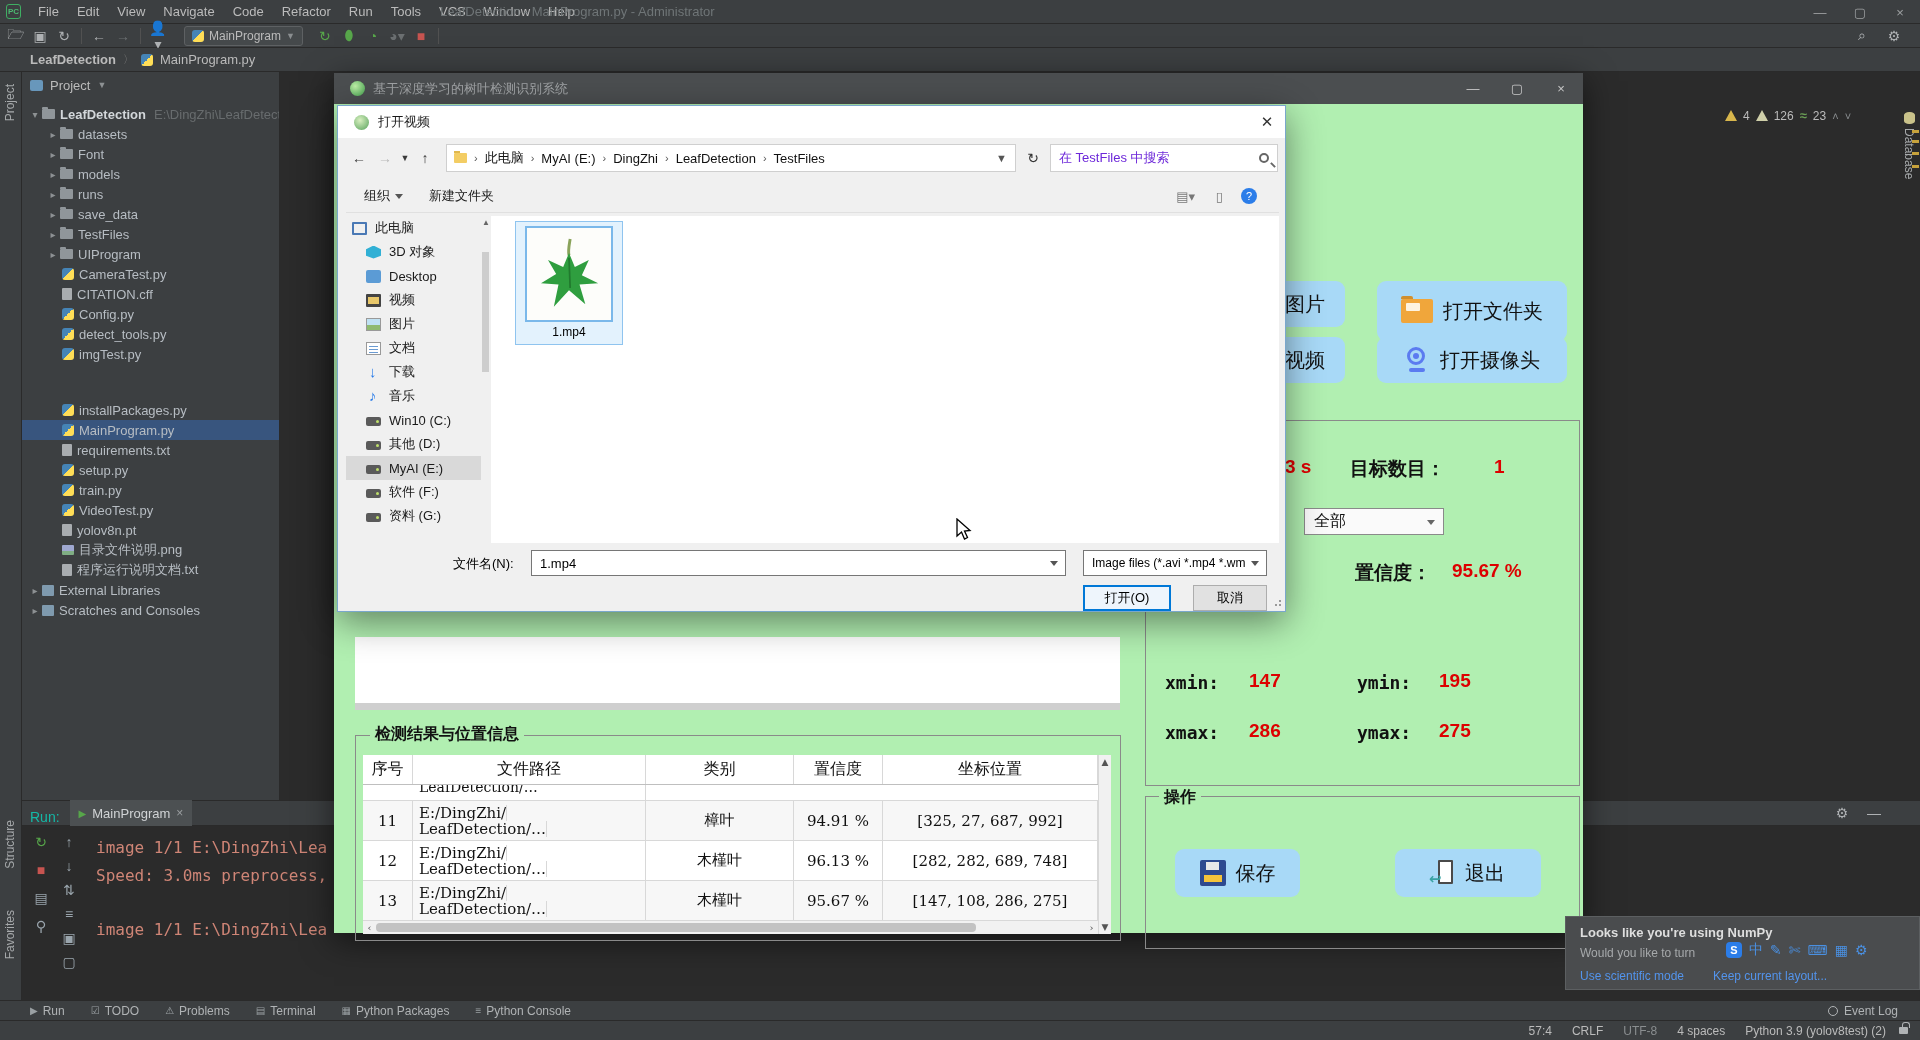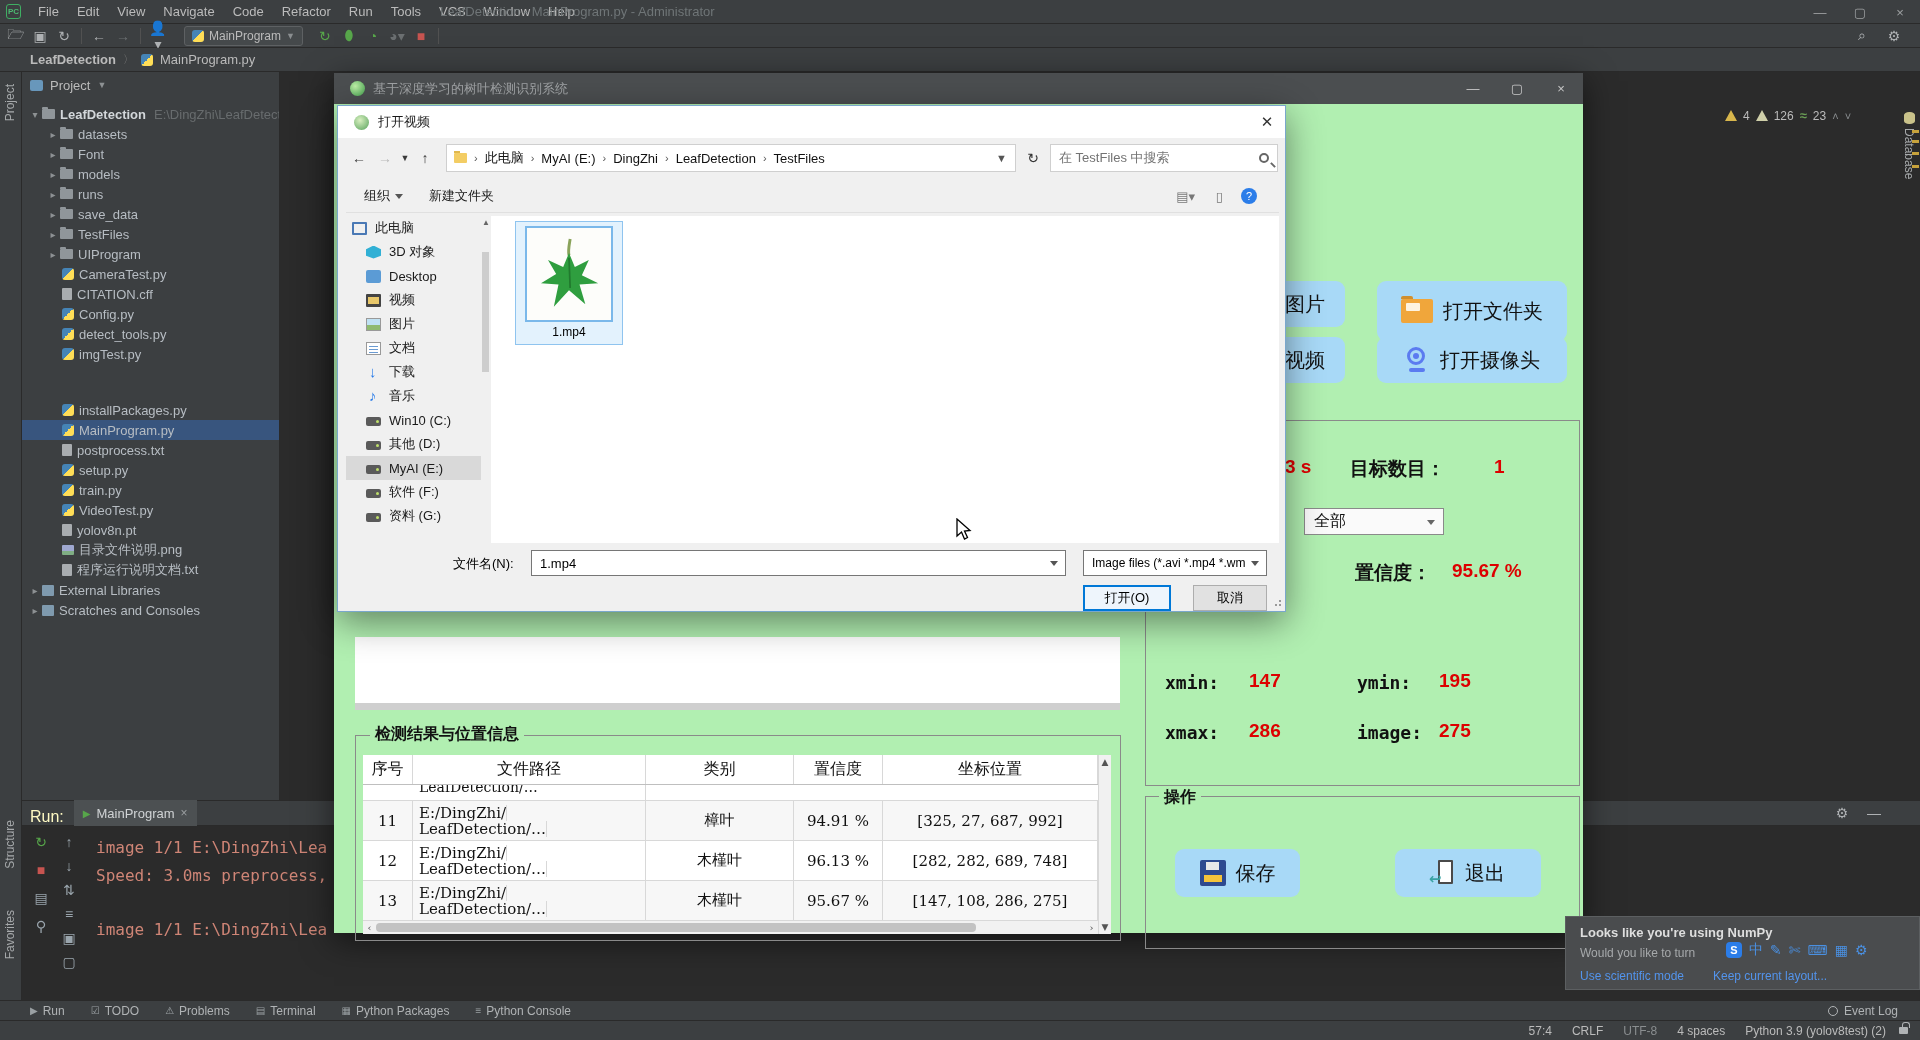--- a/index.html
+++ b/index.html
@@ -49,21 +49,21 @@
   .warn { width:0; height:0; border-left:6px solid transparent; border-right:6px solid transparent; border-bottom:11px solid #d8b64c; }
   .warn.w2 { border-bottom-color:#cfcfa9; }
   .typo { color:#6a9e55; font-weight:bold; font-size:13px; }
   .updn { color:#8a8e90; font-size:11px; }
   .dbtab { position:absolute; right:4px; top:40px; display:flex; flex-direction:column; align-items:center; gap:4px; }
   .db-ic { width:11px; height:12px; background:#c9c28a; border-radius:5px/3px; }
   .dbtab .v { writing-mode:vertical-rl; color:#a7aaac; font-size:12px; }
   .mark { position:absolute; right:1px; width:7px; height:3px; background:#c7a23c; }
 
   .runhead { left:22px; top:800px; width:1898px; height:26px; background:#3c3f41; border-top:1px solid #2a2a2a; border-bottom:1px solid #2a2a2a; display:flex; align-items:center; z-index:1; }
-  .runhead .rl { color:#fef9c3; font-size:16px; margin-left:8px;margin-top:8px; }
+  .runhead .rl { color:#14b8a6; font-size:14px; margin-left:8px;margin-top:8px; }
   .runtab { display:flex; align-items:center; gap:6px; height:26px; background:#4c5052; padding:0 9px; margin-left:10px; }
   .runtab .t { color:#d0d3d5; font-size:13px; }
   .runtab .x { color:#9a9ea0; font-size:12px; }
   .console { left:22px; top:826px; width:1898px; height:174px; background:#2b2b2b; z-index:1; }
   .gut1 { position:absolute; left:10px; top:8px; display:flex; flex-direction:column; gap:12px; align-items:center; }
   .gut2 { position:absolute; left:38px; top:8px; display:flex; flex-direction:column; gap:8px; align-items:center; }
   .g-ic { font-size:14px; color:#9aa5ad; width:18px; text-align:center; }
   .cline { position:absolute; left:74px; font-family:"DejaVu Sans Mono",monospace; font-size:16px; color:#cf8576; white-space:pre; }
 
   .toolrow { left:0; top:1000px; width:1920px; height:20px; background:#3c3f41; border-top:1px solid #2a2a2a; display:flex; align-items:center; gap:26px; padding-left:30px; z-index:1; }
@@ -142,21 +142,21 @@
   .navrow { position:absolute; left:0; top:36px; width:100%; height:32px; display:flex; align-items:center; }
   .nav-ic { color:#3a3a3a; font-size:14px; width:26px; text-align:center; }
   .addr { position:absolute; left:108px; top:38px; width:570px; height:28px; background:#fff; border:1px solid #cfcfcf; display:flex; align-items:center; padding-left:7px; gap:7px; }
   .addr .seg { color:#111; font-size:13px; }
   .addr .ch { color:#555; font-size:11px; }
   .mini-folder { width:13px; height:10px; background:#f3cd64; border-radius:1px; position:relative; flex:none; }
   .mini-folder::before { content:""; position:absolute; top:-2px; left:0; width:6px; height:2px; background:#e0b84e; }
   .addr .enddd { margin-left:auto; margin-right:8px; color:#555; font-size:11px; }
   .refresh { position:absolute; left:682px; top:38px; width:26px; height:28px; display:flex; align-items:center; justify-content:center; color:#333; font-size:14px; }
   .search { position:absolute; left:712px; top:38px; width:228px; height:28px; background:#fff; border:1px solid #cfcfcf; display:flex; align-items:center; padding:0 8px; }
-  .search .ph { color:#737373; font-size:13px; flex:1; }
+  .search .ph { color:#6d28d9; font-size:13px; flex:1; }
   .mag { width:10px; height:10px; border:2px solid #666; border-radius:50%; position:relative; flex:none; }
   .mag::after { content:""; position:absolute; left:9px; top:9px; width:6px; height:2px; background:#666; transform:rotate(45deg); }
   .orgrow { position:absolute; left:0; top:76px; width:100%; height:28px; display:flex; align-items:center; }
   .orgrow .it { color:#1a1a1a; font-size:13px; }
   .caret { display:inline-block; width:0; height:0; border-left:4px solid transparent; border-right:4px solid transparent; border-top:5px solid #555; margin-left:5px; }
   .hairline { position:absolute; left:8px; top:106px; width:933px; height:1px; background:#e0e0e0; }
   .dlg-side { position:absolute; left:8px; top:110px; width:135px; height:327px; overflow:hidden; }
   .srow { display:flex; align-items:center; gap:8px; height:24px; font-size:13px; color:#1a1a1a; padding-left:6px; }
   .srow.ind { padding-left:20px; }
   .srow.sel { background:#d9d9d9; }
@@ -328,21 +328,21 @@
         <div class="trow" style="padding-left: 40px; margin-top: 36px;">
           <span class="ic-py"></span>
           <span class="lbl">installPackages.py</span>
         </div>
         <div class="trow sel" style="padding-left: 40px;">
           <span class="ic-py"></span>
           <span class="lbl">MainProgram.py</span>
         </div>
         <div class="trow" style="padding-left: 40px;">
           <span class="ic-file"></span>
-          <span class="lbl">postprocess.txt</span>
+          <span class="lbl">requirements.txt</span>
         </div>
         <div class="trow" style="padding-left: 40px;">
           <span class="ic-py"></span>
           <span class="lbl">setup.py</span>
         </div>
         <div class="trow" style="padding-left: 40px;">
           <span class="ic-py"></span>
           <span class="lbl">train.py</span>
         </div>
         <div class="trow" style="padding-left: 40px;">
@@ -510,21 +510,21 @@
       </div>
       <span class="rt-label" style="left:1021px;top:456px">置信度：</span>
       <span class="rt-val" style="left:1118px;top:456px">95.67 %</span>
 
       <span class="rt-label mono-l" style="left:831px;top:568px">xmin:</span>
       <span class="rt-val" style="left:915px;top:566px">147</span>
       <span class="rt-label mono-l" style="left:1023px;top:568px">ymin:</span>
       <span class="rt-val" style="left:1105px;top:566px">195</span>
       <span class="rt-label mono-l" style="left:831px;top:618px">xmax:</span>
       <span class="rt-val" style="left:915px;top:616px">286</span>
-      <span class="rt-label mono-l" style="left:1023px;top:618px">image:</span>
+      <span class="rt-label mono-l" style="left:1023px;top:618px">ymax:</span>
       <span class="rt-val" style="left:1105px;top:616px">275</span>
 
       <div class="gbox" style="left:811px;top:692px;width:435px;height:153px"></div>
       <span class="gbox-title" style="left:825px;top:683px">操作</span>
       <div class="blue-btn" style="left:841px;top:745px;width:125px;height:48px">
         <span class="save-ic"></span>
         <span>保存</span>
       </div>
       <div class="blue-btn" style="left:1061px;top:745px;width:146px;height:48px">
         <span class="door-ic">

